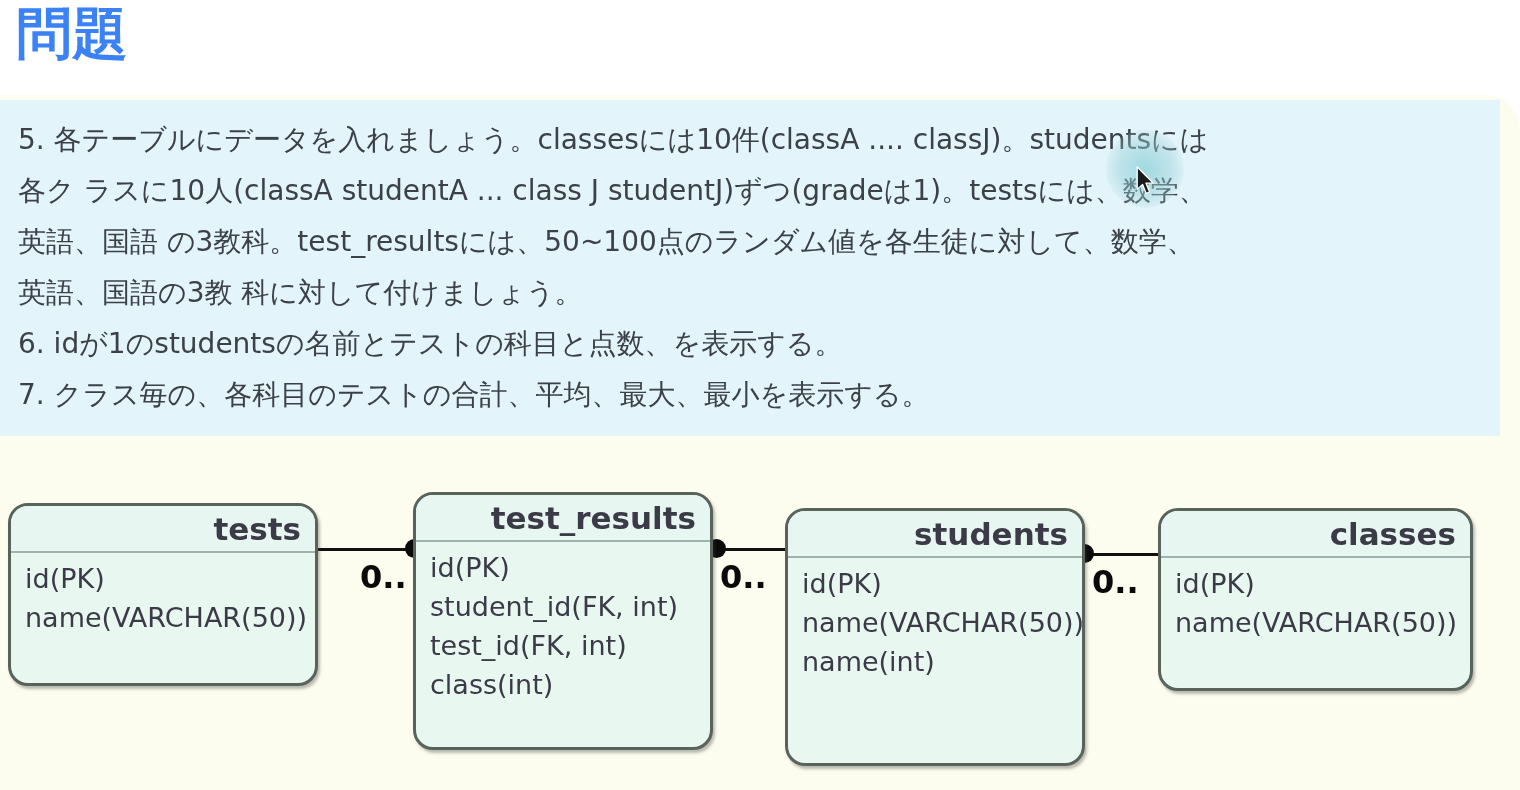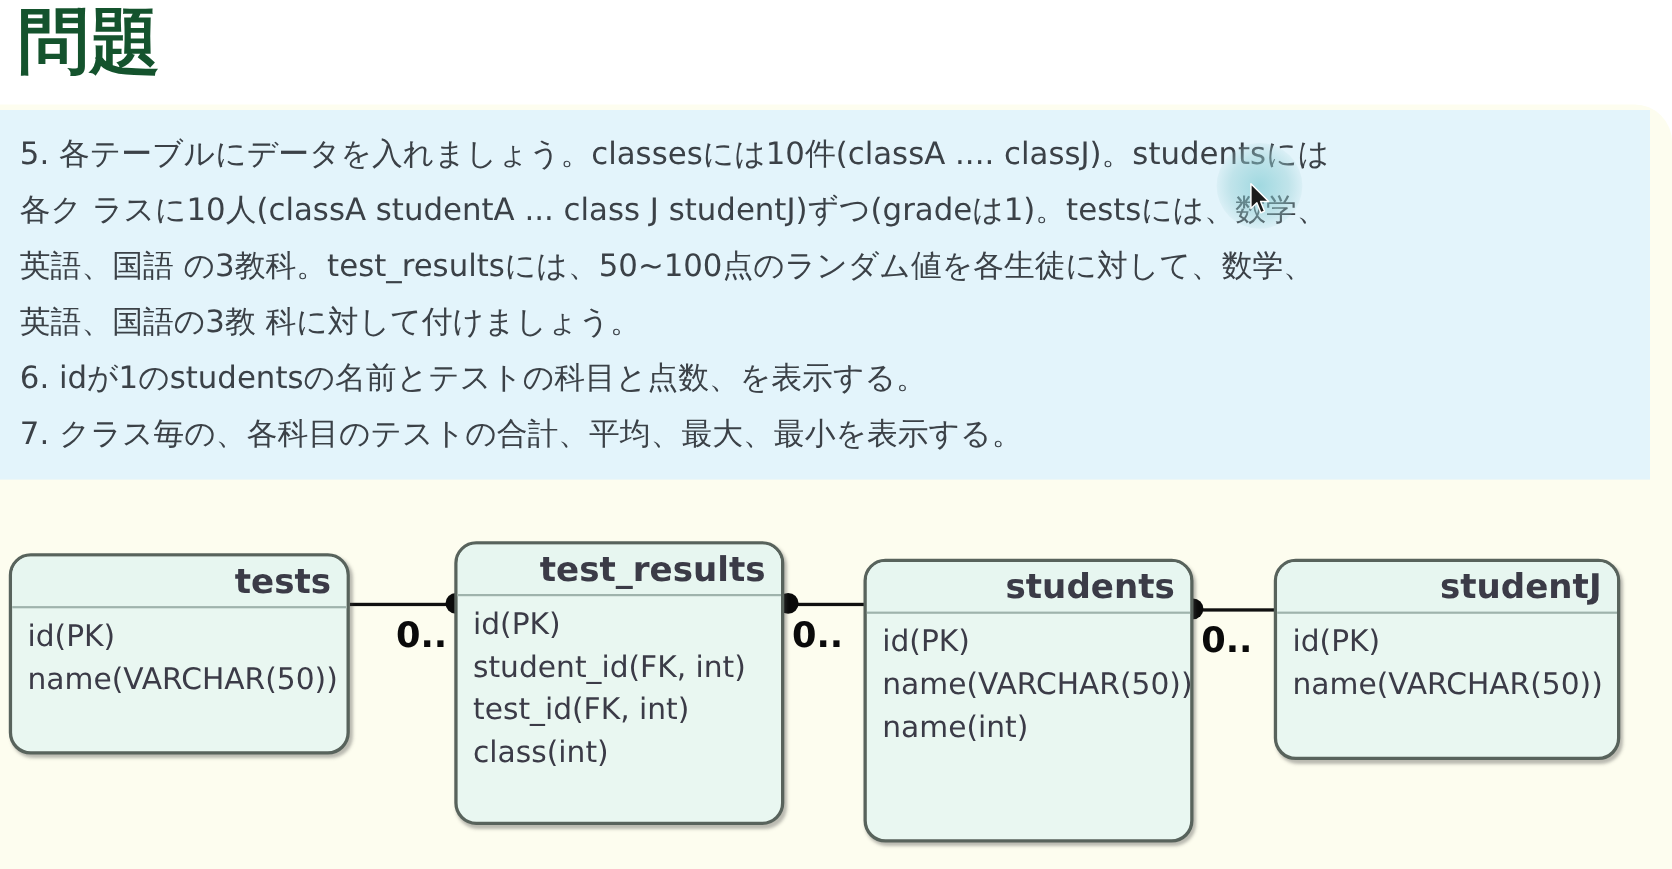--- a/index.html
+++ b/index.html
@@ -29,26 +29,26 @@
     background: #fdfdef;
     border-top-right-radius: 34px;
   }
 
   
   .page-title {
     position: absolute;
     left: 16px;
     top: 2px;
     margin: 0;
-    font-size: 65px;
+    font-size: 56px;
     line-height: 72px;
     font-weight: bold;
-    color: #14532d;
+    color: #3b82f6;
     letter-spacing: 0px;
-    font-family: Liberation Sans, sans-serif;
+    font-family: Liberation Mono, monospace;
   }
 
   
   .prompt-panel {
     position: absolute;
     left: 0px;
     top: 100px;
     width: 1500px;
     padding: 14px 18px 16px 18px;
     box-sizing: border-box;
@@ -195,21 +195,21 @@
     <div class="er-entity" style="left:785px; top:508px; width:300px; height:258px;">
       <div class="er-entity-header center">students</div>
       <div class="er-entity-fields">
         <div class="er-field">id(PK)</div>
         <div class="er-field">name(VARCHAR(50))</div>
         <div class="er-field">name(int)</div>
       </div>
     </div>
 
     <div class="er-entity" style="left:1158px; top:508px; width:315px; height:183px;">
-      <div class="er-entity-header center">studentJ</div>
+      <div class="er-entity-header center">classes</div>
       <div class="er-entity-fields">
         <div class="er-field">id(PK)</div>
         <div class="er-field">name(VARCHAR(50))</div>
       </div>
     </div>
 
   </div>
 
   <div class="click-halo" id="click-halo" style="left: 1106px; top: 130px;"></div>
 

